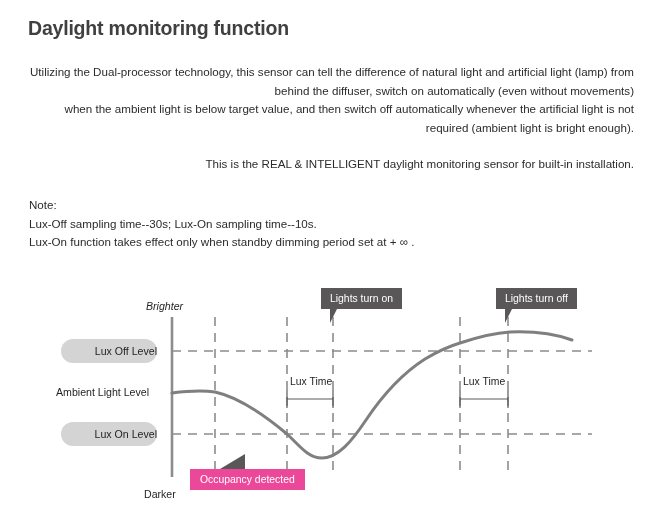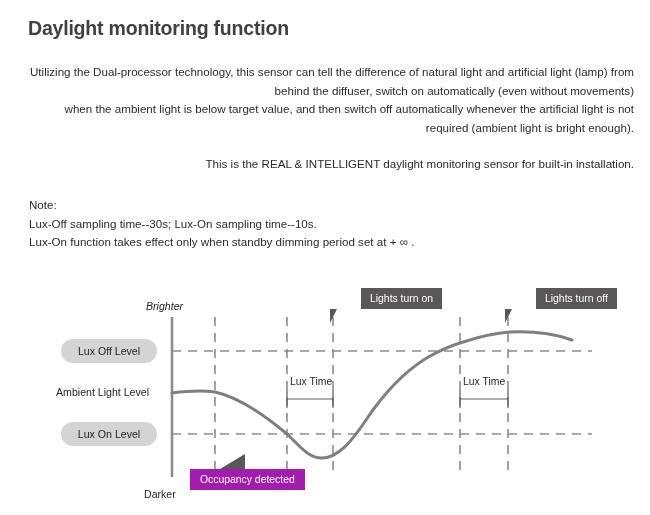--- a/index.html
+++ b/index.html
@@ -76,21 +76,21 @@
     height: 235px;
   }
 
   
   .pill {
     position: absolute;
     background: #d4d4d4;
     border-radius: 12px;
     height: 24px;
     line-height: 24px;
-    text-align: center;
+    text-align: right;
     font-size: 10.6px;
     color: #1f1f1f;
     white-space: nowrap;
   }
   .pill-luxoff { left: 61px; top: 59px; width: 96px; }
   .pill-luxon  { left: 61px; top: 142px; width: 96px; }
 
   .axis-text {
     position: absolute;
     font-size: 10.6px;
@@ -114,21 +114,20 @@
   
   .callout {
     position: absolute;
     background: #595757;
     color: #ffffff;
     font-size: 10.4px;
     height: 21px;
     line-height: 21px;
     padding: 0 9px;
     white-space: nowrap;
-    margin-left: 40px;
   }
   .callout-on  { left: 321px; top: 8px; }
   .callout-off { left: 496px; top: 8px; }
 
   .callout-tail {
     position: absolute;
     width: 0; height: 0;
   }
   .tail-on {
     left: 330px; top: 29px;
@@ -139,21 +138,21 @@
   .tail-off {
     left: 505px; top: 29px;
     border-left: 7px solid #595757;
     border-right: 11px solid transparent;
     border-bottom: 14px solid transparent;
   }
 
   .callout-occ {
     position: absolute;
     left: 190px; top: 189px;
-    background: #a21caf;
+    background: #ec4899;
     color: #ffffff;
     font-size: 10.4px;
     height: 21px;
     line-height: 21px;
     padding: 0 10px;
     white-space: nowrap;
   }
   .tail-occ {
     position: absolute;
     left: 211px; top: 174px;

